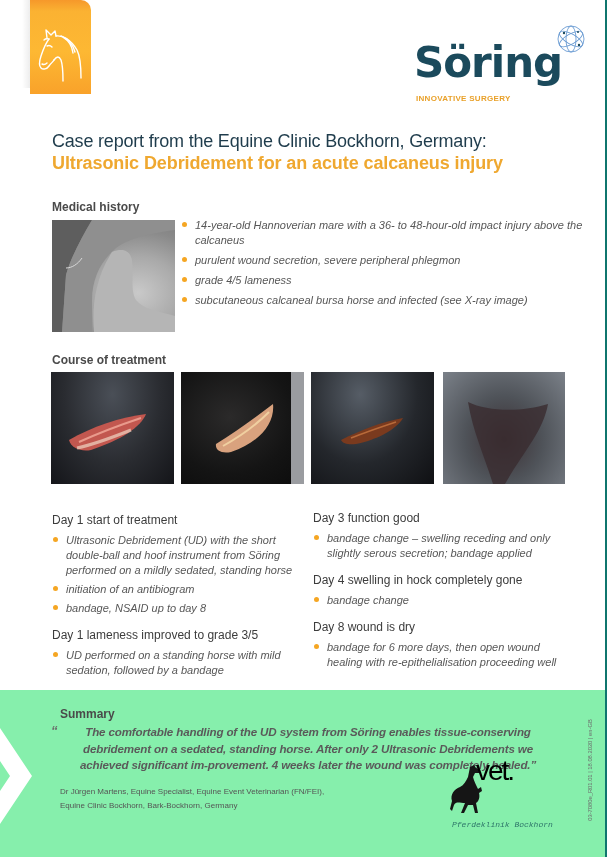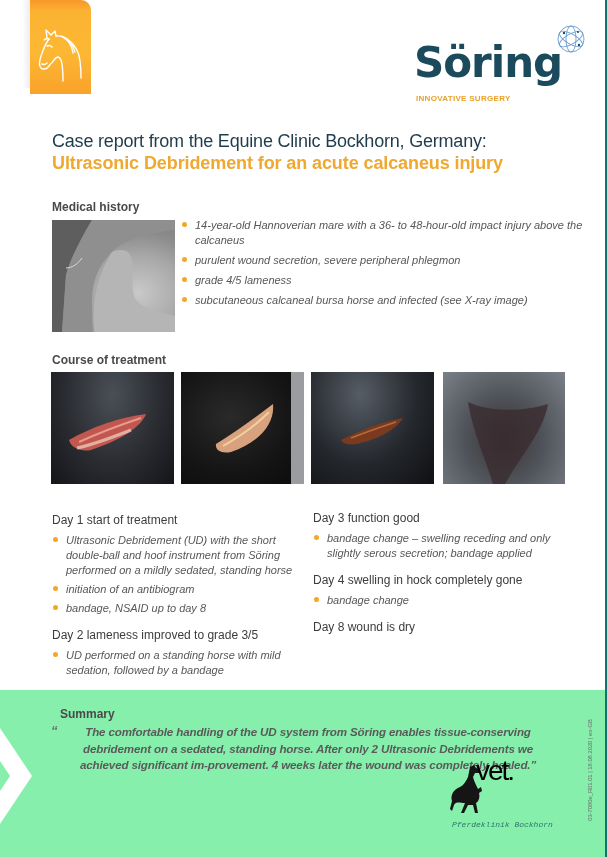--- a/index.html
+++ b/index.html
@@ -157,21 +157,21 @@
   <div class="col col-left">
     <div class="day-block">
       <div class="day-h">Day 1 start of treatment</div>
       <ul class="bul">
         <li><span class="dot"></span><span>Ultrasonic Debridement (UD) with the short double-ball and hoof instrument from Söring performed on a mildly sedated, standing horse</span></li>
         <li><span class="dot"></span><span>initiation of an antibiogram</span></li>
         <li><span class="dot"></span><span>bandage, NSAID up to day 8</span></li>
       </ul>
     </div>
     <div class="day-block">
-      <div class="day-h">Day 2 lameness improved to grade 3/5</div>
+      <div class="day-h">Day 1 lameness improved to grade 3/5</div>
       <ul class="bul">
         <li><span class="dot"></span><span>UD performed on a standing horse with mild sedation, followed by a bandage</span></li>
       </ul>
     </div>
   </div>
 
   <div class="col col-right">
     <div class="day-block">
       <div class="day-h">Day 3 function good</div>
       <ul class="bul">
@@ -179,31 +179,36 @@
       </ul>
     </div>
     <div class="day-block">
       <div class="day-h">Day 4 swelling in hock completely gone</div>
       <ul class="bul">
         <li><span class="dot"></span><span>bandage change</span></li>
       </ul>
     </div>
     <div class="day-block">
       <div class="day-h">Day 8 wound is dry</div>
+      <ul class="bul">
+        <li><span class="dot"></span><span>bandage for 6 more days, then open wound healing with re-epithelialisation proceeding well</span></li>
+      </ul>
     </div>
   </div>
 
   <div class="summary">
     <svg class="chev" width="70" height="120" viewBox="0 0 70 120">
       <path d="M0 0 L22 0 L62 60 L22 120 L0 120 L40 60 Z" fill="#ffffff"></path>
     </svg>
     <div class="sum-h">Summary</div>
     <div class="quote-open">“</div>
     <div class="quote">The comfortable handling of the UD system from Söring enables tissue-conserving debridement on a sedated, standing horse. After only 2 Ultrasonic Debridements we achieved significant im-provement. 4 weeks later the wound was completely healed.”</div>
     <div class="author">
+      <div>Dr Jürgen Martens, Equine Specialist, Equine Event Veterinarian (FN/FEI),</div>
+      <div>Equine Clinic Bockhorn, Bark-Bockhorn, Germany</div>
     </div>
   </div>
 
   <div class="vet">
     <svg width="40" height="52" viewBox="0 0 40 52">
       <path d="M24 2 L28 0 L30 3 L34 5 L33 8 L29 8 L27 12 C28 16 30 20 32 24 L35 22 L36 26 L33 28 C34 32 33 36 30 38 L32 48 L29 48 L27 40 L22 40 L18 48 L15 48 L19 38 C14 38 10 36 8 40 L6 46 L4 44 L6 36 C4 30 8 24 14 22 C18 20 20 16 22 12 Z" fill="#151515"></path>
     </svg>
     <div class="vet-text">vet.</div>
     <div class="vet-sub">Pferdeklinik Bockhorn</div>
   </div>

